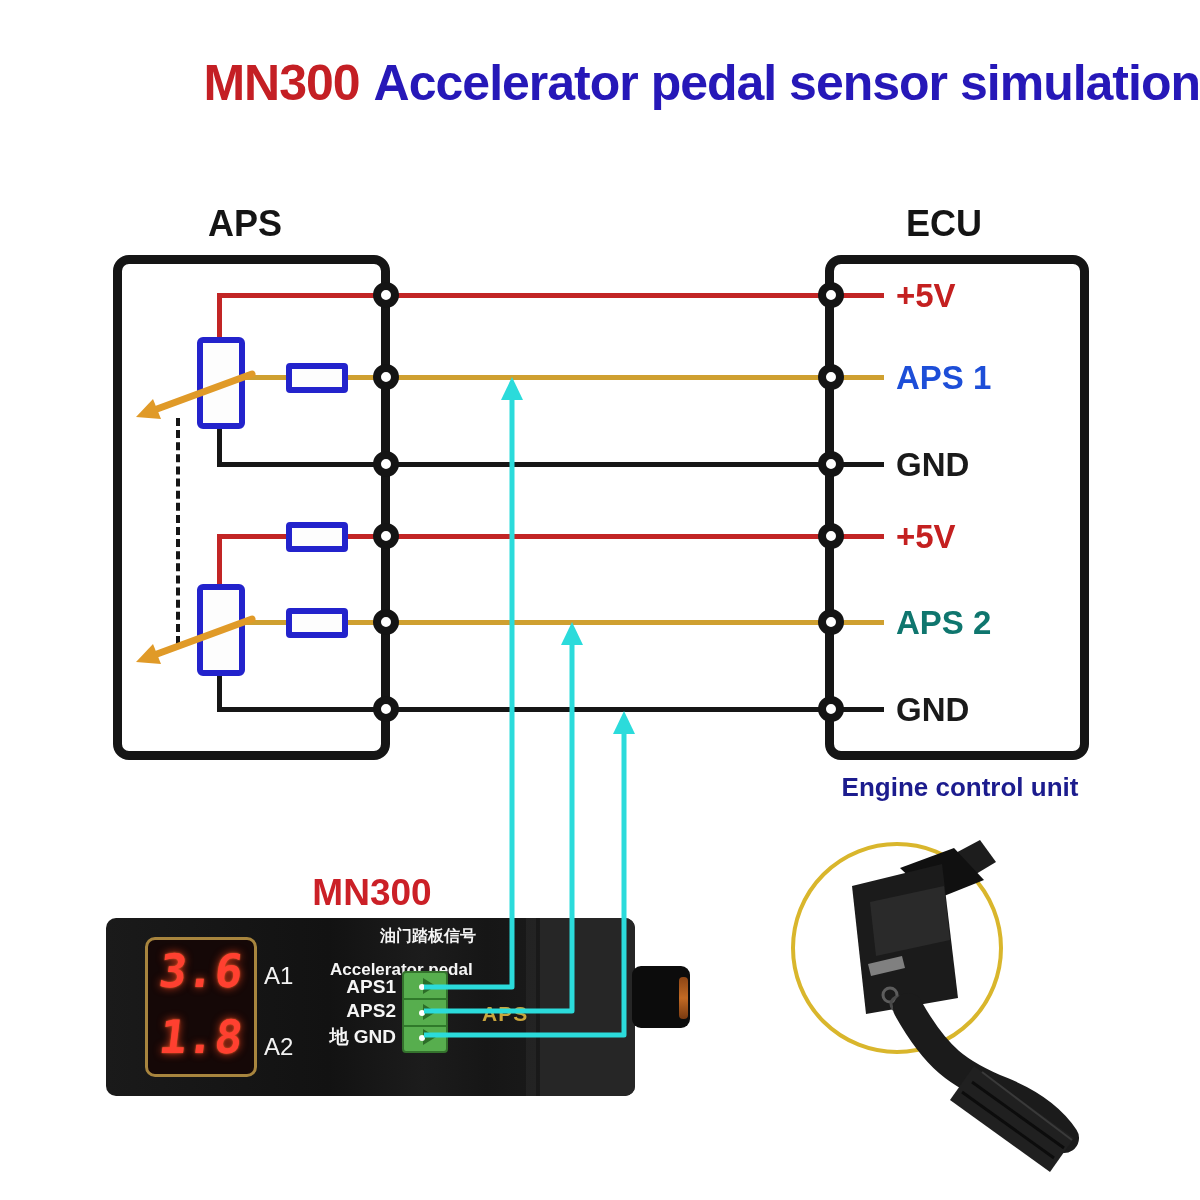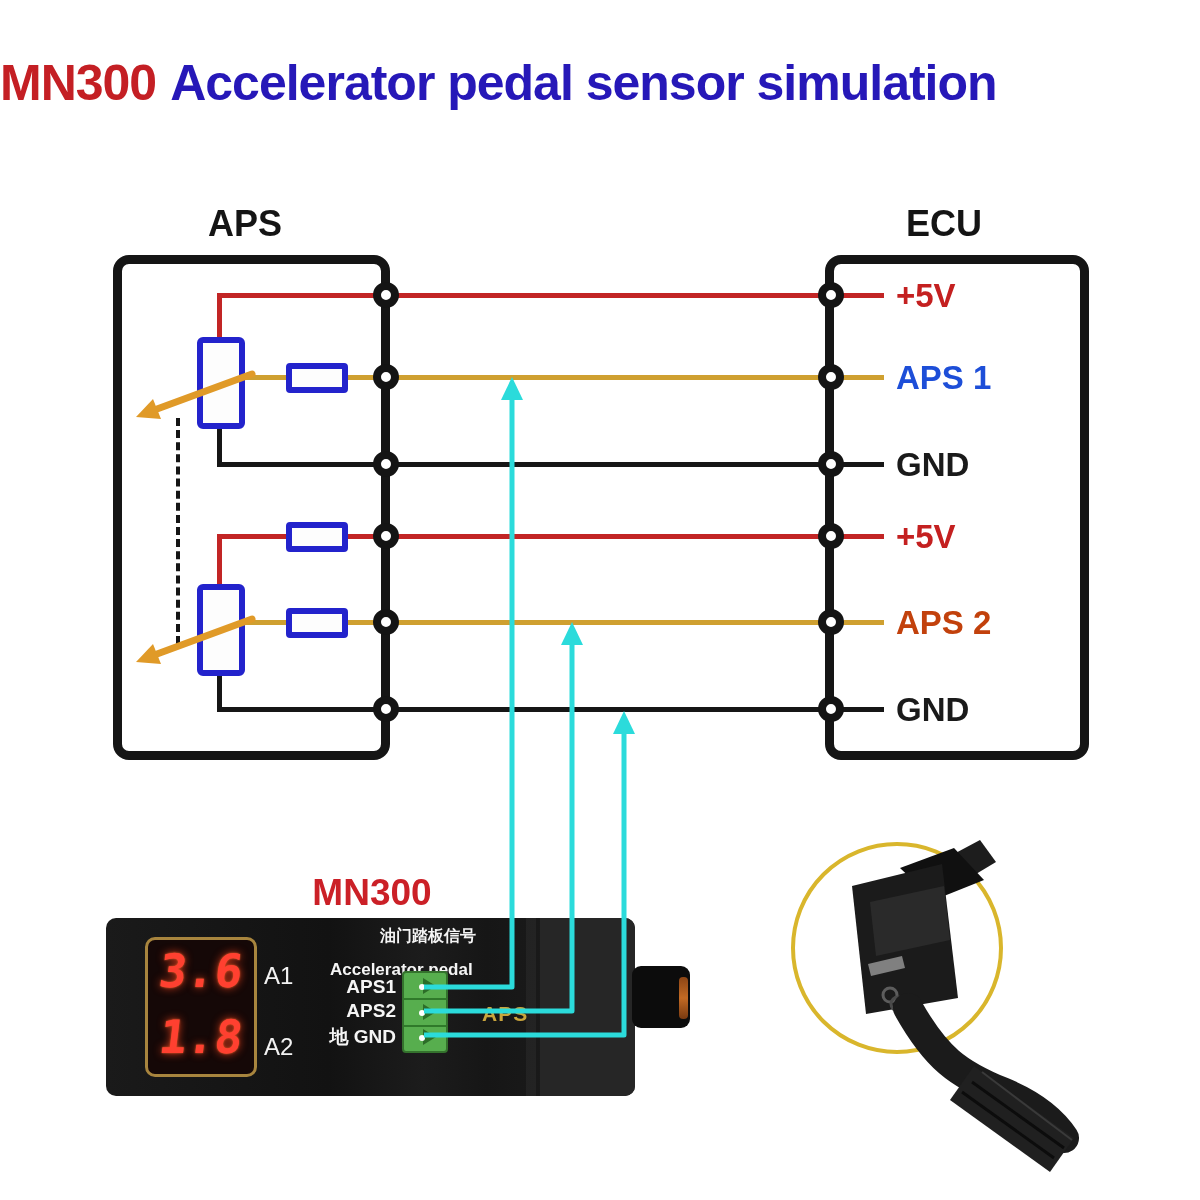--- a/index.html
+++ b/index.html
@@ -4,21 +4,21 @@
 <style>
   * { box-sizing: border-box; margin: 0; padding: 0; }
   html,body { background:#ffffff; }
   .stage {
     position: relative; width: 1200px; height: 1200px;
     background:#ffffff; overflow: hidden;
     font-family: "Liberation Sans", sans-serif;
   }
 
   
-  .title { position:absolute; left:0; right:0; top:54px; text-align:left;
+  .title { position:absolute; left:0; right:0; top:54px; text-align:right;
            font-size:50px; font-weight:700; color:#2618b8; letter-spacing:-1px; }
   .title .brand { color:#c41f24; margin-right:14px; }
   .subtitle { position:absolute; left:0; right:0; top:126px; text-align:center;
               font-size:35px; font-weight:700; color:#9a30c0; }
   .subtitle .part2 { margin-left:38px; white-space:pre; color:#8d2ec4; }
 
   .box-label { position:absolute; font-size:36px; font-weight:700; color:#141414; text-align:center; }
   .caption  { position:absolute; font-weight:700; color:#1c1c8e; text-align:center; }
 
   
@@ -125,23 +125,24 @@
   <div class="node" style="left:818px; top:364px;"></div>
   <div class="node" style="left:818px; top:451px;"></div>
   <div class="node" style="left:818px; top:523px;"></div>
   <div class="node" style="left:818px; top:609px;"></div>
   <div class="node" style="left:818px; top:696px;"></div>
 
   <div class="pin-label" style="top: 278px; color: rgb(196, 32, 32);">+5V</div>
   <div class="pin-label" style="top: 360px; color: #1d4ed8;">APS 1</div>
   <div class="pin-label" style="top: 447px; color: rgb(26, 26, 26);">GND</div>
   <div class="pin-label" style="top: 519px; color: rgb(196, 32, 32);">+5V</div>
-  <div class="pin-label" style="top: 605px; color: #c2410c;">APS 2</div>
+  <div class="pin-label" style="top: 605px; color: #0f766e;">APS 2</div>
   <div class="pin-label" style="top: 692px; color: rgb(26, 26, 26);">GND</div>
 
+  <div class="caption" style="left:820px; top:772px; width:280px; font-size:26px;">Engine control unit</div>
 
   <div class="device-label">MN300</div>
   <div class="device">
     <div class="right-panel"></div>
     <div class="seam"></div>
   </div>
   <div class="led-bezel"></div>
   <div class="led-val" style="left:149px; top:944px;">3.6</div>
   <div class="led-val" style="left:149px; top:1010px;">1.8</div>
   <div class="led-ch" style="left:264px; top:962px;">A1</div>

